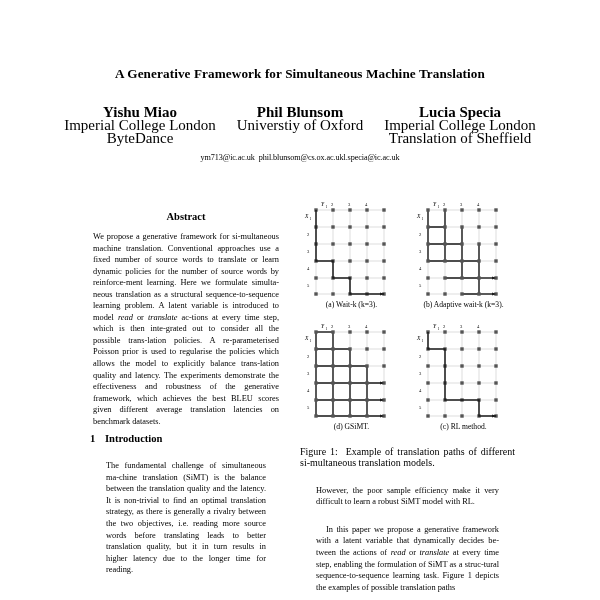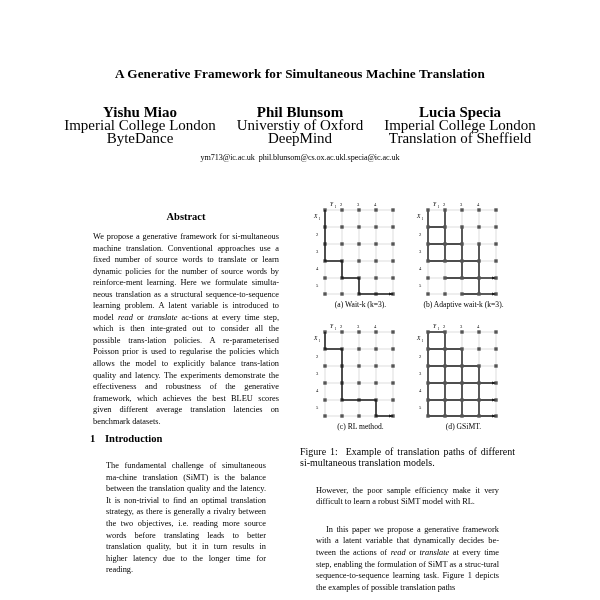--- a/index.html
+++ b/index.html
@@ -105,21 +105,21 @@
   }
   .para { margin: 16px; }
   .para + .para { text-indent: 10px; }
   .fig-wrap {
     position: relative;
     width: 215px;
   }
   .fig-grid {
     display: flex;
     flex-wrap: wrap;
-    justify-content: flex-end;
+    justify-content: space-between;
   }
   .panel {
     width: 103px;
     margin-bottom: 2px;
   }
   .panel-svg { display: block; }
   .panel-cap {
     text-align: center;
     font-size: 7.6px;
     margin-top: 1px;
@@ -145,21 +145,20 @@
 
   <div class="authors">
     <div class="author-col">
       <span class="author-name">Yishu Miao</span>
       <span class="author-aff">Imperial College London</span>
       <span class="author-aff">ByteDance</span>
     </div>
     <div class="author-col">
       <span class="author-name">Phil Blunsom</span>
       <span class="author-aff">Universtiy of Oxford</span>
-      <span class="author-aff">DeepMind</span>
     </div>
     <div class="author-col">
       <span class="author-name">Lucia Specia</span>
       <span class="author-aff">Imperial College London</span>
       <span class="author-aff">Translation of Sheffield</span>
     </div>
   </div>
 
   <div class="emails">
     <span class="email">ym713@ic.ac.uk</span>&nbsp;
@@ -333,20 +332,32 @@
               <line x1="50" y1="14" x2="50" y2="98"></line>
                 <line x1="67" y1="14" x2="67" y2="98"></line>
               <line x1="84" y1="14" x2="84" y2="98"></line>
               <line x1="16" y1="14" x2="84" y2="14"></line>
                 <line x1="16" y1="31" x2="84" y2="31"></line>
               <line x1="16" y1="48" x2="84" y2="48"></line>
                 <line x1="16" y1="65" x2="84" y2="65"></line>
               <line x1="16" y1="82" x2="84" y2="82"></line>
                 <line x1="16" y1="98" x2="84" y2="98"></line>
             </g>
+            <g stroke="#1a1a1a" stroke-width="1.4" fill="none">
+              <polyline points="16,14 16,31 16,48 16,65 16,82 16,98"></polyline>
+              <polyline points="33,14 33,31 33,48 33,65 33,82 33,98"></polyline>
+              <polyline points="50,31 50,48 50,65 50,82 50,98"></polyline>
+              <polyline points="67,48 67,65 67,82 67,98"></polyline>
+              <polyline points="16,14 33,14"></polyline>
+              <polyline points="16,31 33,31 50,31"></polyline>
+              <polyline points="16,48 33,48 50,48 67,48"></polyline>
+              <polyline points="16,65 33,65 50,65 67,65 84,65"></polyline>
+              <polyline points="16,82 33,82 50,82 67,82 84,82"></polyline>
+              <polyline points="16,98 33,98 50,98 67,98 84,98"></polyline>
+            </g>
             <g fill="#555555">
               <rect x="14.3" y="12.3" width="3.4" height="3.4"></rect>
                 <rect x="31.3" y="12.3" width="3.4" height="3.4"></rect>
               <rect x="48.3" y="12.3" width="3.4" height="3.4"></rect>
                 <rect x="65.3" y="12.3" width="3.4" height="3.4"></rect>
               <rect x="82.3" y="12.3" width="3.4" height="3.4"></rect>
               <rect x="14.3" y="29.3" width="3.4" height="3.4"></rect>
                 <rect x="31.3" y="29.3" width="3.4" height="3.4"></rect>
               <rect x="48.3" y="29.3" width="3.4" height="3.4"></rect>
                 <rect x="65.3" y="29.3" width="3.4" height="3.4"></rect>
@@ -365,63 +376,52 @@
                 <rect x="31.3" y="80.3" width="3.4" height="3.4"></rect>
               <rect x="48.3" y="80.3" width="3.4" height="3.4"></rect>
                 <rect x="65.3" y="80.3" width="3.4" height="3.4"></rect>
               <rect x="82.3" y="80.3" width="3.4" height="3.4"></rect>
               <rect x="14.3" y="96.3" width="3.4" height="3.4"></rect>
                 <rect x="31.3" y="96.3" width="3.4" height="3.4"></rect>
               <rect x="48.3" y="96.3" width="3.4" height="3.4"></rect>
                 <rect x="65.3" y="96.3" width="3.4" height="3.4"></rect>
               <rect x="82.3" y="96.3" width="3.4" height="3.4"></rect>
             </g>
-            <polyline points="16,14 16,31 33,31 33,82 67,82 67,98 84,98" fill="none" stroke="#1a1a1a" stroke-width="1.5"></polyline>
+            <polygon points="84,65 80,63.4 80,66.6" fill="#1a1a1a"></polygon>
+            <polygon points="84,82 80,80.4 80,83.6" fill="#1a1a1a"></polygon>
             <polygon points="84,98 80,96.4 80,99.6" fill="#1a1a1a"></polygon>
             <text x="21" y="10" font-family="'Liberation Serif',serif" font-size="5.5" font-style="italic">Y</text>
             <text x="25.5" y="11.6" font-family="'Liberation Serif',serif" font-size="3.8">1</text>
             <text x="31" y="10" font-family="'Liberation Serif',serif" font-size="4.6">2</text>
             <text x="48" y="10" font-family="'Liberation Serif',serif" font-size="4.6">3</text>
             <text x="65" y="10" font-family="'Liberation Serif',serif" font-size="4.6">4</text>
             <text x="5" y="22" font-family="'Liberation Serif',serif" font-size="5.5" font-style="italic">X</text>
             <text x="9.5" y="23.6" font-family="'Liberation Serif',serif" font-size="3.8">1</text>
             <text x="7" y="40" font-family="'Liberation Serif',serif" font-size="4.6">2</text>
             <text x="7" y="57" font-family="'Liberation Serif',serif" font-size="4.6">3</text>
             <text x="7" y="74" font-family="'Liberation Serif',serif" font-size="4.6">4</text>
             <text x="7" y="91" font-family="'Liberation Serif',serif" font-size="4.6">5</text>
           </svg>
-          <div class="panel-cap">(c) RL method.</div>
+          <div class="panel-cap">(d) GSiMT.</div>
         </div>
 
         <div class="panel">
           <svg class="panel-svg" viewBox="0 0 103 103" width="103" height="103">
             <g stroke="#c8c8c8" stroke-width="0.6">
               <line x1="16" y1="14" x2="16" y2="98"></line>
                 <line x1="33" y1="14" x2="33" y2="98"></line>
               <line x1="50" y1="14" x2="50" y2="98"></line>
                 <line x1="67" y1="14" x2="67" y2="98"></line>
               <line x1="84" y1="14" x2="84" y2="98"></line>
               <line x1="16" y1="14" x2="84" y2="14"></line>
                 <line x1="16" y1="31" x2="84" y2="31"></line>
               <line x1="16" y1="48" x2="84" y2="48"></line>
                 <line x1="16" y1="65" x2="84" y2="65"></line>
               <line x1="16" y1="82" x2="84" y2="82"></line>
                 <line x1="16" y1="98" x2="84" y2="98"></line>
-            </g>
-            <g stroke="#1a1a1a" stroke-width="1.4" fill="none">
-              <polyline points="16,14 16,31 16,48 16,65 16,82 16,98"></polyline>
-              <polyline points="33,14 33,31 33,48 33,65 33,82 33,98"></polyline>
-              <polyline points="50,31 50,48 50,65 50,82 50,98"></polyline>
-              <polyline points="67,48 67,65 67,82 67,98"></polyline>
-              <polyline points="16,14 33,14"></polyline>
-              <polyline points="16,31 33,31 50,31"></polyline>
-              <polyline points="16,48 33,48 50,48 67,48"></polyline>
-              <polyline points="16,65 33,65 50,65 67,65 84,65"></polyline>
-              <polyline points="16,82 33,82 50,82 67,82 84,82"></polyline>
-              <polyline points="16,98 33,98 50,98 67,98 84,98"></polyline>
             </g>
             <g fill="#555555">
               <rect x="14.3" y="12.3" width="3.4" height="3.4"></rect>
                 <rect x="31.3" y="12.3" width="3.4" height="3.4"></rect>
               <rect x="48.3" y="12.3" width="3.4" height="3.4"></rect>
                 <rect x="65.3" y="12.3" width="3.4" height="3.4"></rect>
               <rect x="82.3" y="12.3" width="3.4" height="3.4"></rect>
               <rect x="14.3" y="29.3" width="3.4" height="3.4"></rect>
                 <rect x="31.3" y="29.3" width="3.4" height="3.4"></rect>
               <rect x="48.3" y="29.3" width="3.4" height="3.4"></rect>
@@ -441,36 +441,35 @@
                 <rect x="31.3" y="80.3" width="3.4" height="3.4"></rect>
               <rect x="48.3" y="80.3" width="3.4" height="3.4"></rect>
                 <rect x="65.3" y="80.3" width="3.4" height="3.4"></rect>
               <rect x="82.3" y="80.3" width="3.4" height="3.4"></rect>
               <rect x="14.3" y="96.3" width="3.4" height="3.4"></rect>
                 <rect x="31.3" y="96.3" width="3.4" height="3.4"></rect>
               <rect x="48.3" y="96.3" width="3.4" height="3.4"></rect>
                 <rect x="65.3" y="96.3" width="3.4" height="3.4"></rect>
               <rect x="82.3" y="96.3" width="3.4" height="3.4"></rect>
             </g>
-            <polygon points="84,65 80,63.4 80,66.6" fill="#1a1a1a"></polygon>
-            <polygon points="84,82 80,80.4 80,83.6" fill="#1a1a1a"></polygon>
+            <polyline points="16,14 16,31 33,31 33,82 67,82 67,98 84,98" fill="none" stroke="#1a1a1a" stroke-width="1.5"></polyline>
             <polygon points="84,98 80,96.4 80,99.6" fill="#1a1a1a"></polygon>
             <text x="21" y="10" font-family="'Liberation Serif',serif" font-size="5.5" font-style="italic">Y</text>
             <text x="25.5" y="11.6" font-family="'Liberation Serif',serif" font-size="3.8">1</text>
             <text x="31" y="10" font-family="'Liberation Serif',serif" font-size="4.6">2</text>
             <text x="48" y="10" font-family="'Liberation Serif',serif" font-size="4.6">3</text>
             <text x="65" y="10" font-family="'Liberation Serif',serif" font-size="4.6">4</text>
             <text x="5" y="22" font-family="'Liberation Serif',serif" font-size="5.5" font-style="italic">X</text>
             <text x="9.5" y="23.6" font-family="'Liberation Serif',serif" font-size="3.8">1</text>
             <text x="7" y="40" font-family="'Liberation Serif',serif" font-size="4.6">2</text>
             <text x="7" y="57" font-family="'Liberation Serif',serif" font-size="4.6">3</text>
             <text x="7" y="74" font-family="'Liberation Serif',serif" font-size="4.6">4</text>
             <text x="7" y="91" font-family="'Liberation Serif',serif" font-size="4.6">5</text>
           </svg>
-          <div class="panel-cap">(d) GSiMT.</div>
+          <div class="panel-cap">(c) RL method.</div>
         </div>
 
       </div>
 
       <div class="fig-caption">
         <span>Figure 1:</span>&nbsp;&nbsp;<span>Example of translation paths of different si-multaneous translation models.</span>
       </div>
     </div>
 
     <div class="right-body">

